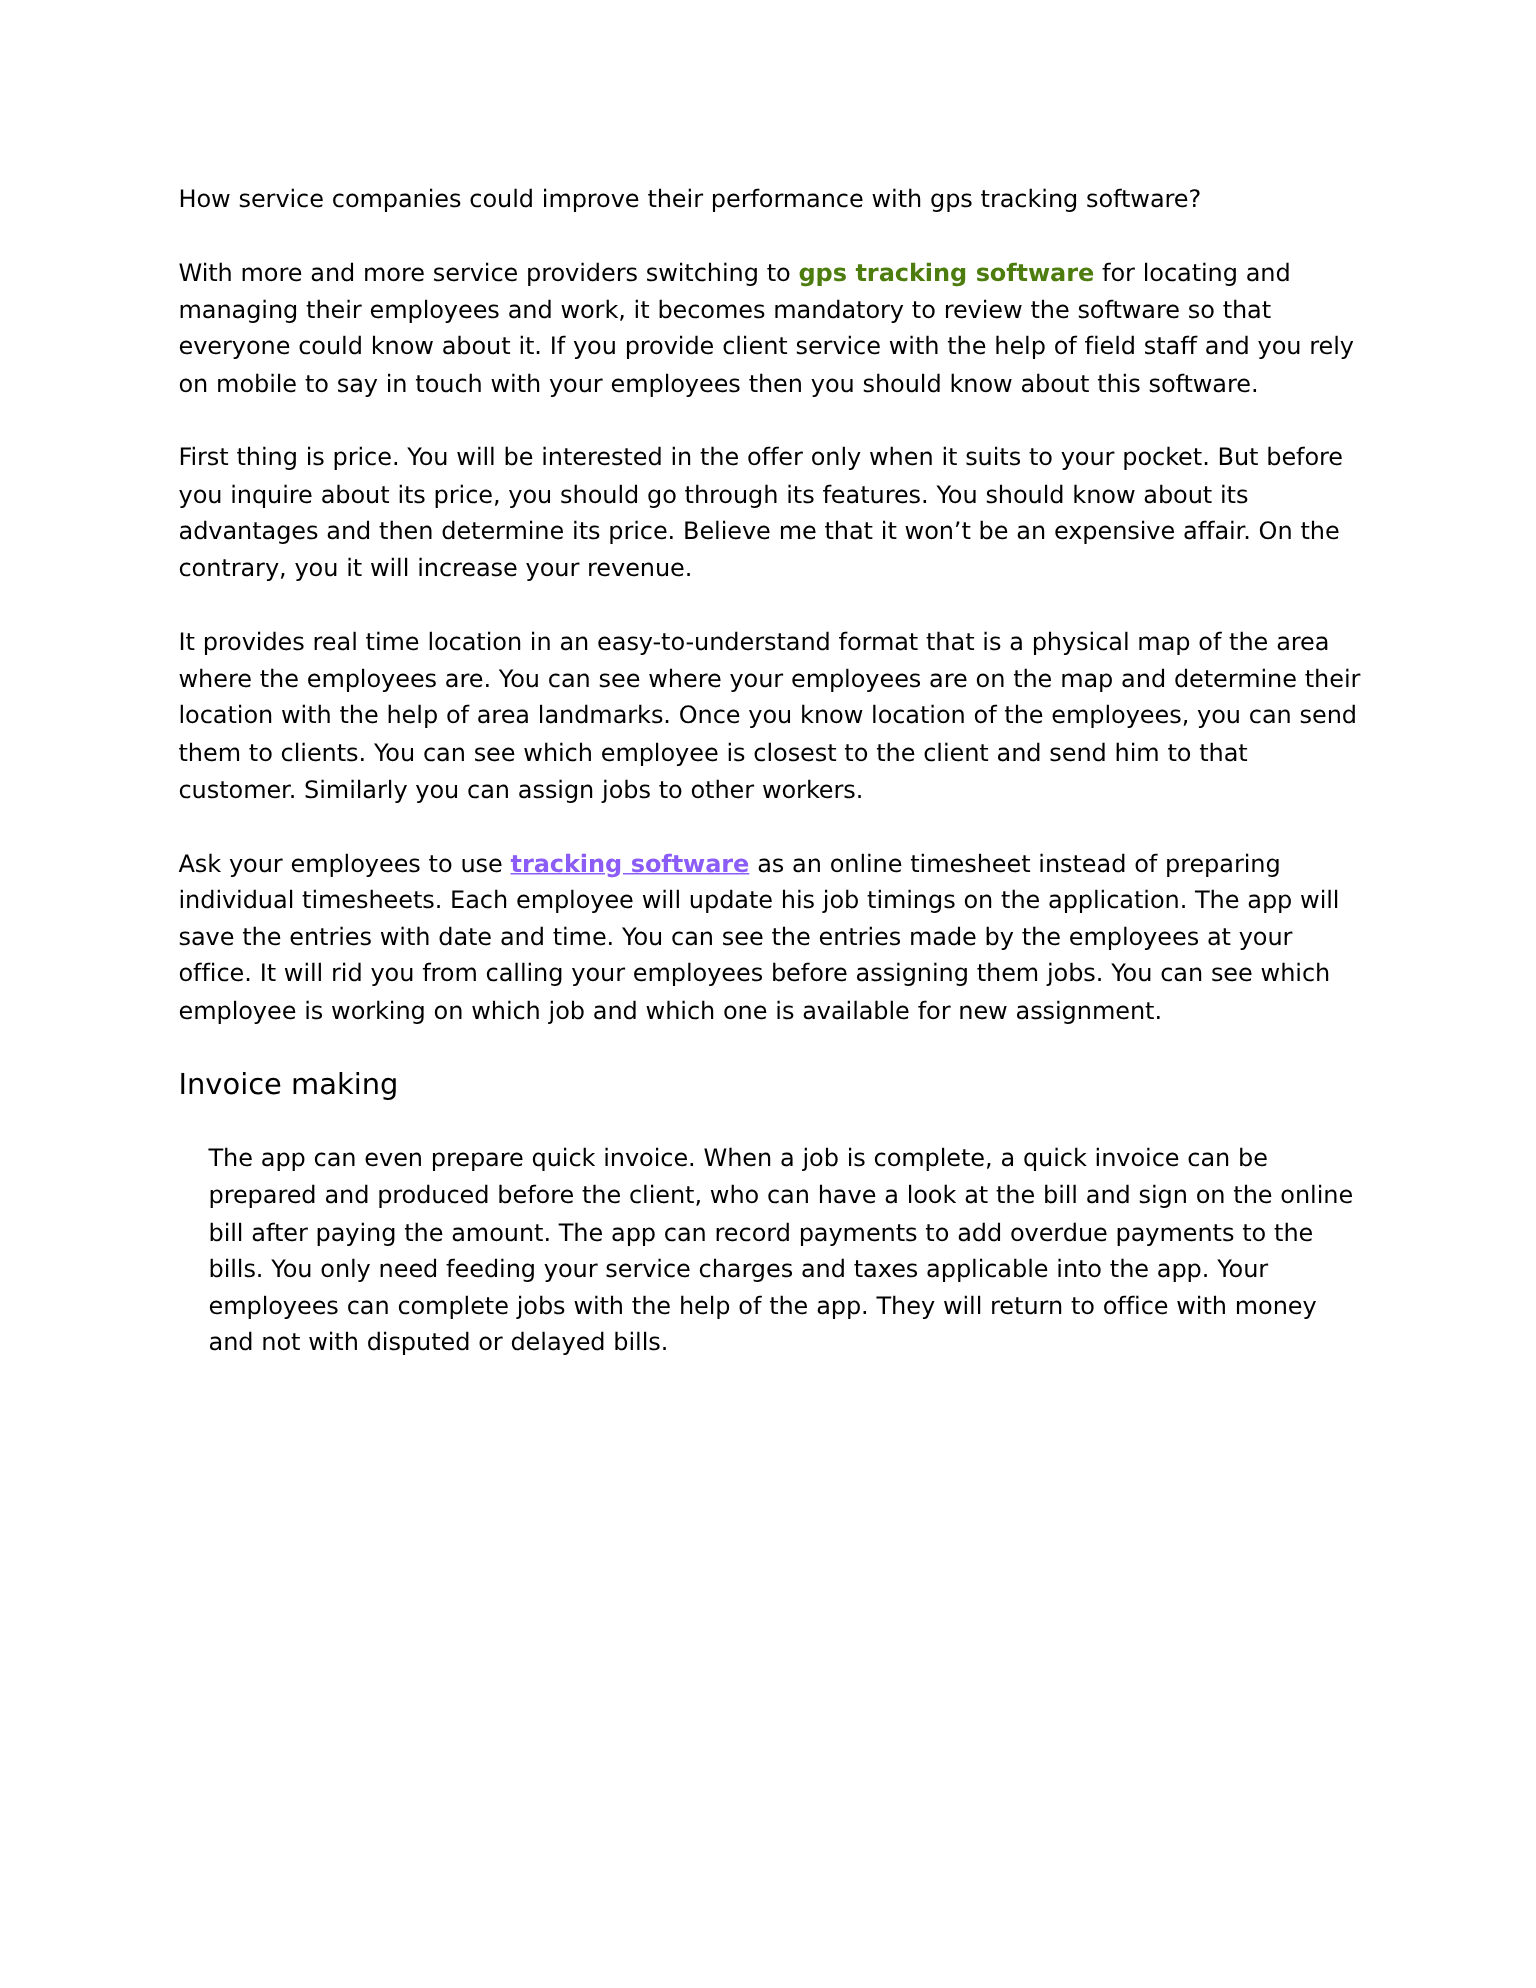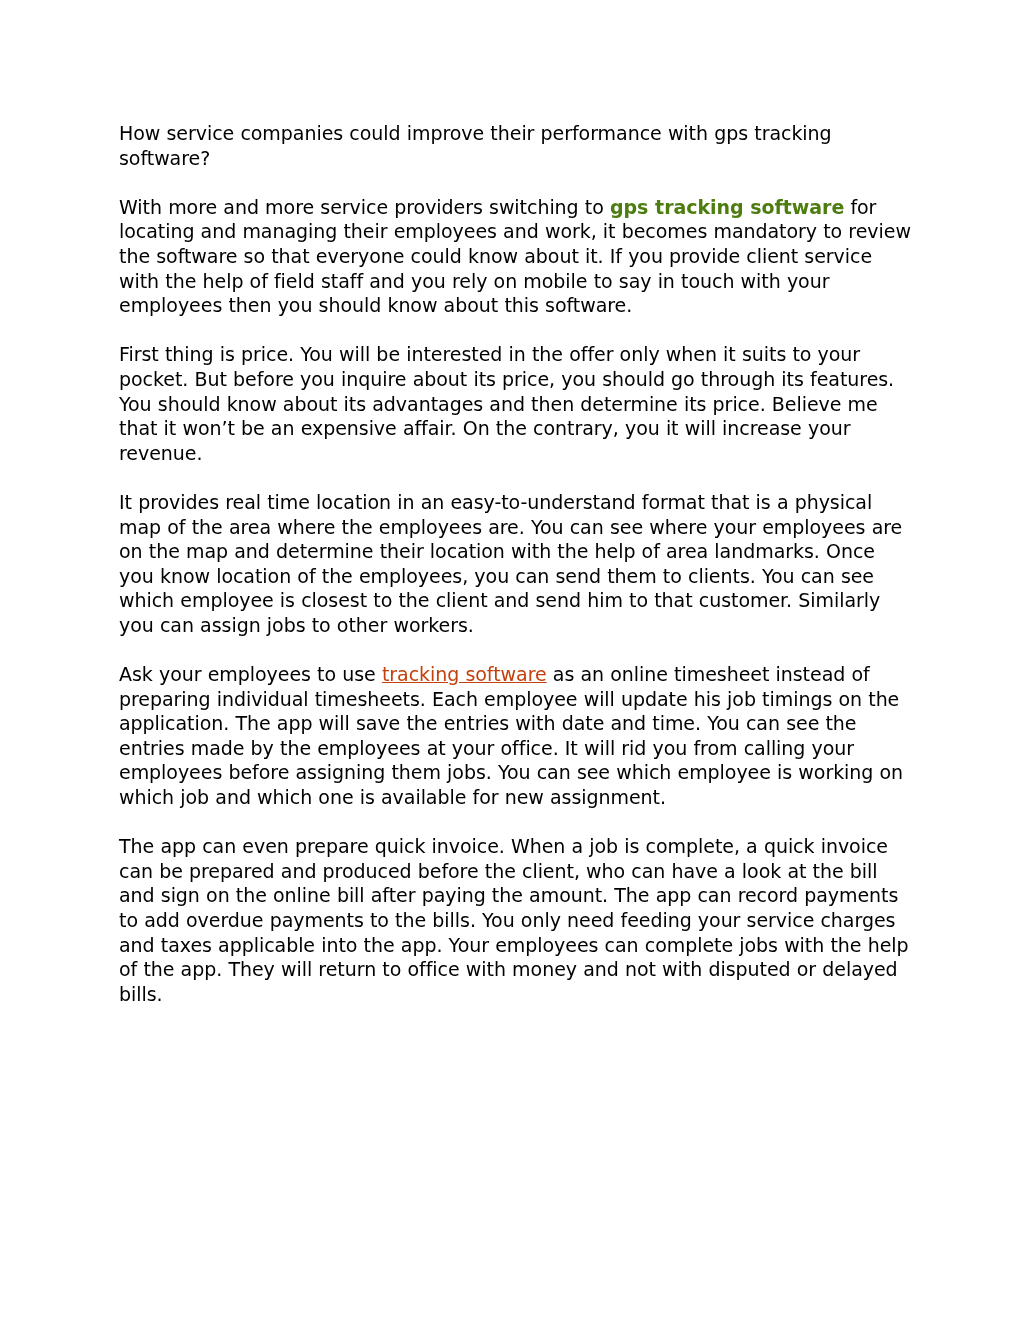--- a/index.html
+++ b/index.html
@@ -23,45 +23,46 @@
     background: #ffffff;
     box-sizing: border-box;
   }
   .doc-body {
     position: absolute;
     left: 119px;
     top: 121px;
     width: 792px;
   }
   .para {
-    font-size: 19px;
+    font-size: 16px;
     line-height: 24.6px;
     letter-spacing: -0.05px;
     color: #000000;
     margin: 0 0 24.6px 0;
     text-align: left;
     word-spacing: 0.2px;
   }
   .para:last-child {
     margin-bottom: 0;
+    margin-left: 20px;
   }
   .heading-line {
     font-size: 19.3px;
     line-height: 24.6px;
     font-weight: normal;
     color: #000000;
     margin: 0 0 24.6px 0;
   }
   .bold-emph {
     font-weight: bold;
     color: #4d7c0f;
   }
   .doc-link {
-    font-weight: normal;
-    color: #c2410c;
+    font-weight: bold;
+    color: #8b5cf6;
     text-decoration: underline;
     text-underline-offset: 1px;
     cursor: pointer;
   }
 </style>
 </head>
 <body>
 
 <div class="page">
   <div class="doc-body">
@@ -71,17 +72,18 @@
     <p class="para"><span>With more and more service providers switching to </span><span class="bold-emph">gps tracking software</span><span> for locating and managing their employees and work, it becomes mandatory to review the software so that everyone could know about it. If you provide client service with the help of field staff and you rely on mobile to say in touch with your employees then you should know about this software.</span></p>
 
     <p class="para">First thing is price. You will be interested in the offer only when it suits to your pocket. But before you inquire about its price, you should go through its features. You should know about its advantages and then determine its price. Believe me that it won’t be an expensive affair. On the contrary, you it will increase your revenue.</p>
 
 
     <p class="para">It provides real time location in an easy-to-understand format that is a physical map of the area where the employees are. You can see where your employees are on the map and determine their location with the help of area landmarks. Once you know location of the employees, you can send them to clients. You can see which employee is closest to the client and send him to that customer. Similarly you can assign jobs to other workers.</p>
 
 
     <p class="para"><span>Ask your employees to use </span><a class="doc-link">tracking software</a><span> as an online timesheet instead of preparing individual timesheets. Each employee will update his job timings on the application. The app will save the entries with date and time. You can see the entries made by the employees at your office. It will rid you from calling your employees before assigning them jobs. You can see which employee is working on which job and which one is available for new assignment.</span></p>
 
+    <p class="heading-line">Invoice making</p>
 
     <p class="para">The app can even prepare quick invoice. When a job is complete, a quick invoice can be prepared and produced before the client, who can have a look at the bill and sign on the online bill after paying the amount. The app can record payments to add overdue payments to the bills. You only need feeding your service charges and taxes applicable into the app. Your employees can complete jobs with the help of the app. They will return to office with money and not with disputed or delayed bills.</p>
 
   </div>
 </div>
 
 </body></html>

